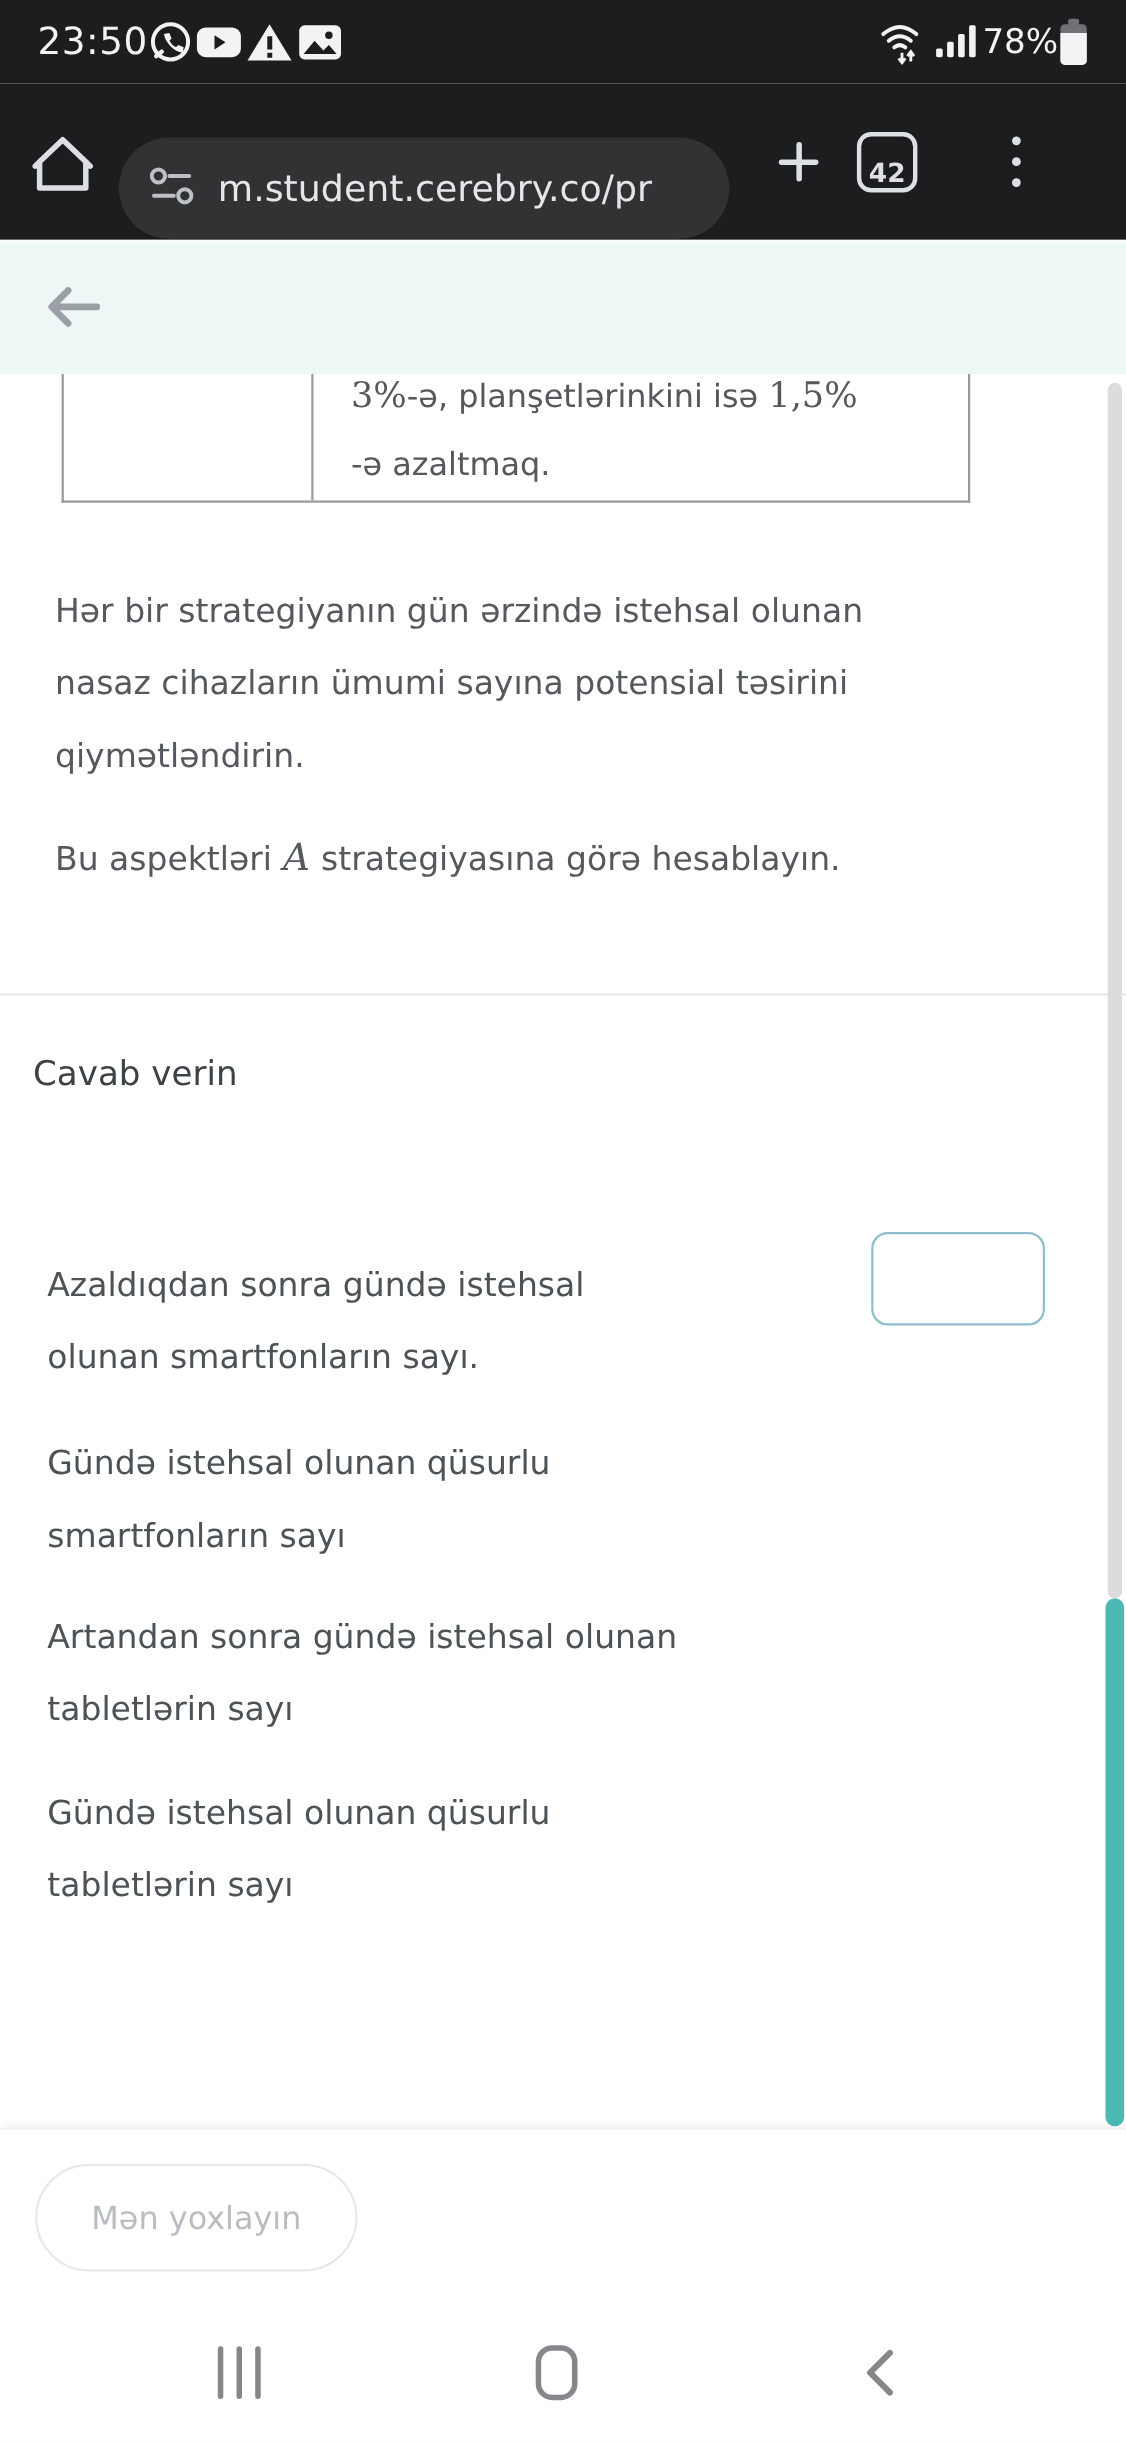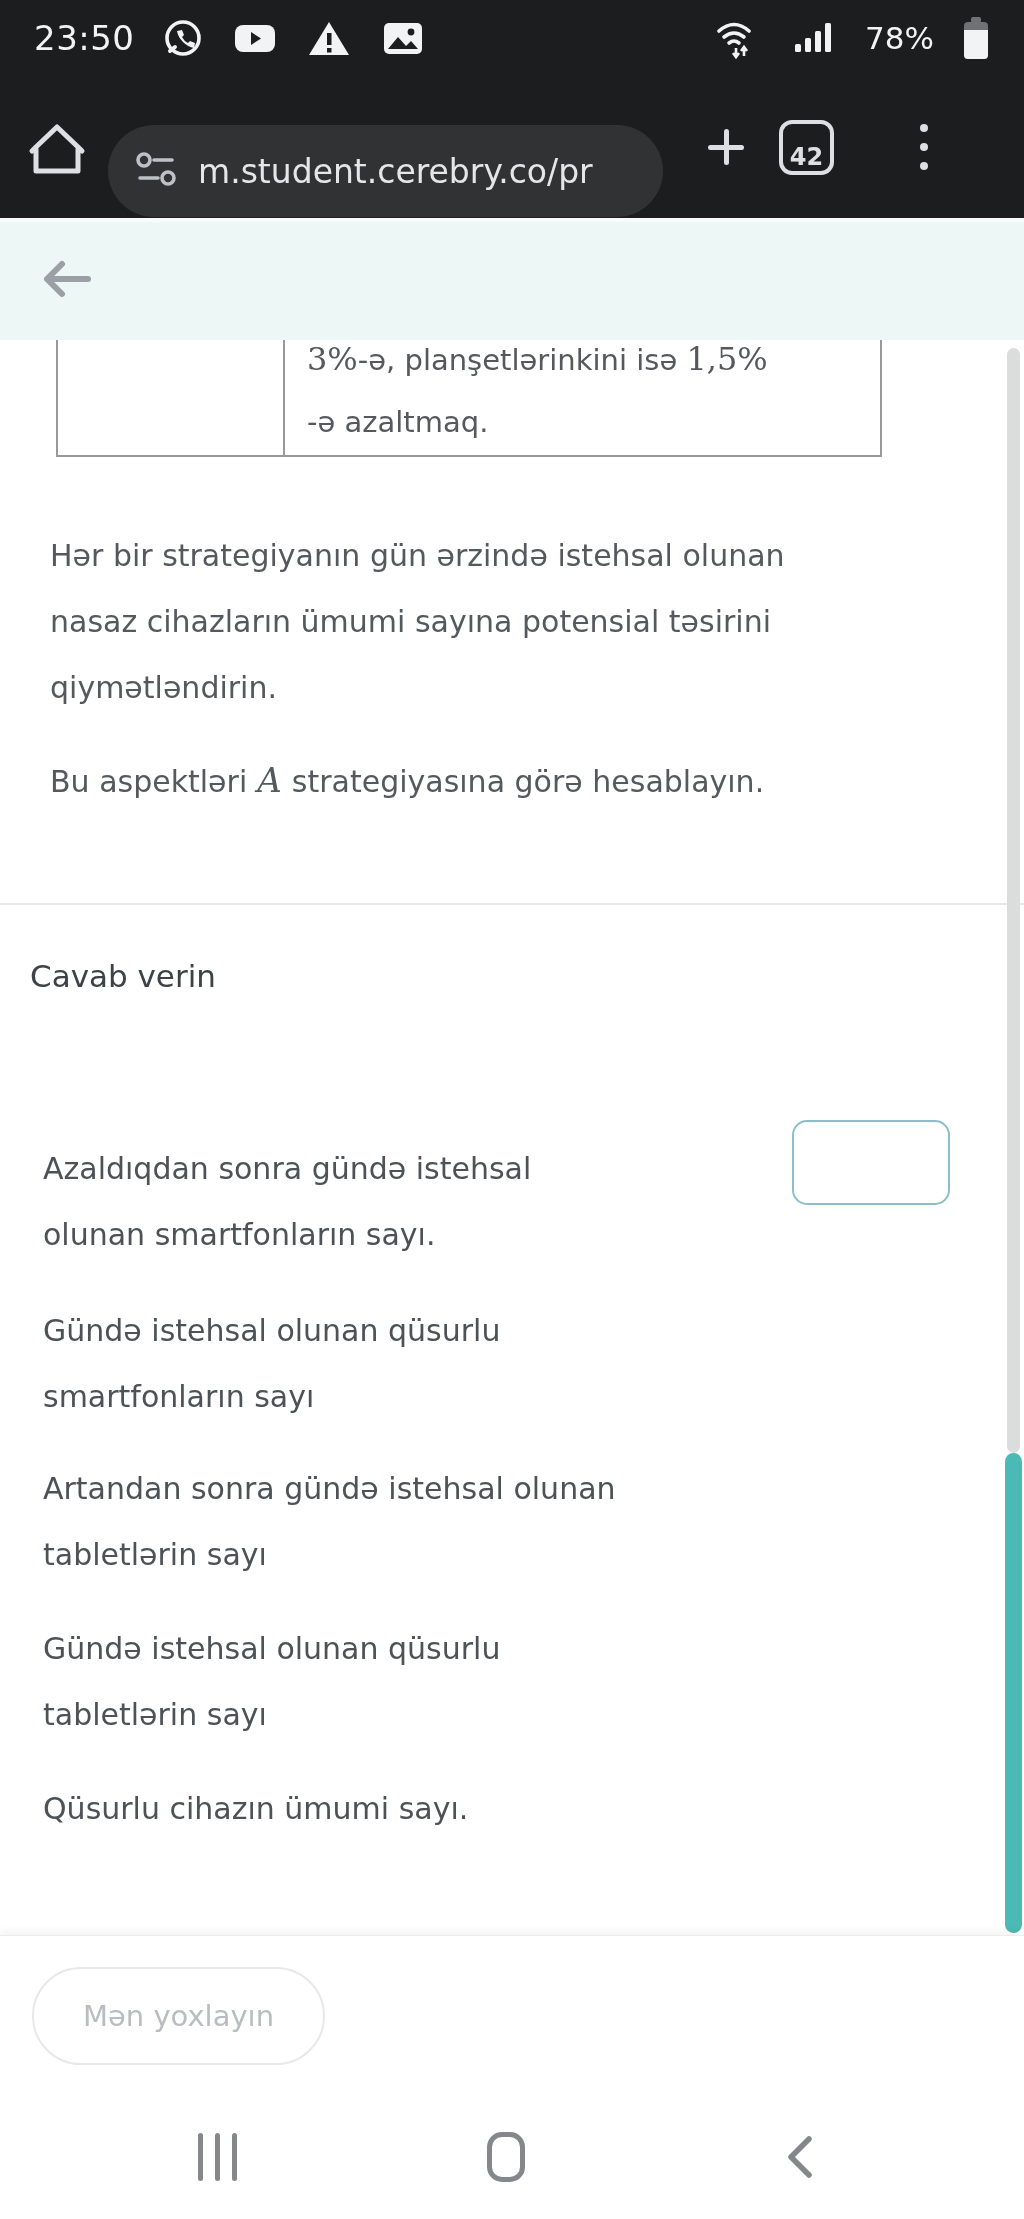--- a/index.html
+++ b/index.html
@@ -7,21 +7,21 @@
     position:relative;width:1024px;height:2219px;margin:0 auto;
     background:#ffffff;overflow:hidden;
     font-family:"DejaVu Sans","Liberation Sans",sans-serif;
   }
   
   .status-bar{
     position:absolute;top:0;left:0;width:1024px;height:76px;
     background:#1c1d1f;display:flex;align-items:center;justify-content:space-between;
     padding:0 34px;box-sizing:border-box;color:#f2f3f4;
   }
-  .sb-left,.sb-right{display:flex;align-items:center;gap:28px;}
+  .sb-left,.sb-right{display:flex;align-items:center;gap:0;}
   .sb-time{font-size:34px;letter-spacing:0.5px;}
   .sb-icon{display:inline-flex;align-items:center;}
   .sb-pct{font-size:31px;}
   
   .browser-bar{
     position:absolute;top:76px;left:0;width:1024px;height:142px;
     background:#1c1d1f;display:flex;align-items:center;
     padding:0 24px;box-sizing:border-box;gap:18px;
   }
   .url-pill{
@@ -59,21 +59,21 @@
   
   .content{
     position:absolute;top:340px;left:0;width:1024px;height:1595px;
     background:#ffffff;overflow:hidden;color:#55595e;
   }
   .frag-table{
     position:absolute;left:56px;top:-16px;width:826px;height:133px;
     border:2px solid #98999b;border-top:none;box-sizing:border-box;display:flex;
   }
   .frag-table .cell-left{width:227px;border-right:2px solid #98999b;box-sizing:border-box;}
-  .frag-table .cell-right{flex:1;padding:4px 10px 0 22px;font-size:29px;line-height:62px;color:#55585c;}
+  .frag-table .cell-right{flex:1;padding:4px 10px 0 34px;font-size:29px;line-height:62px;color:#55585c;}
   .math{font-family:"DejaVu Serif","Liberation Serif",serif;font-size:32px;}
   .math-it{font-family:"DejaVu Serif","Liberation Serif",serif;font-style:italic;font-size:34px;margin:0 10px;}
   .para{position:absolute;left:50px;top:183px;font-size:30px;line-height:66px;color:#55595e;}
   .para span{display:block;}
   .instruction{position:absolute;left:50px;top:420px;font-size:30px;color:#55595e;}
   .divider{position:absolute;left:0;top:563px;width:1024px;height:2px;background:#e8e8e8;}
   .answer-heading{position:absolute;left:30px;top:618px;font-size:31px;color:#3d4247;}
   .item{position:absolute;left:43px;font-size:30px;line-height:66px;color:#4d5257;}
   .item span{display:block;}
   .item-1{top:796px;}
@@ -266,23 +266,20 @@
     <div class="item item-3">
       <span>Artandan sonra gündə istehsal olunan</span>
       <span>tabletlərin sayı</span>
     </div>
 
     <div class="item item-4">
       <span>Gündə istehsal olunan qüsurlu</span>
       <span>tabletlərin sayı</span>
     </div>
 
-    <div class="item item-5">
-      <span>Qüsurlu cihazın ümumi sayı.</span>
-    </div>
 
     <div class="scroll-gray"></div>
     <div class="scroll-teal"></div>
   </div>
 
   <div class="footer">
     <button class="btn btn-skip">Mən yoxlayın</button>
   </div>
 
   <div class="navbar">

